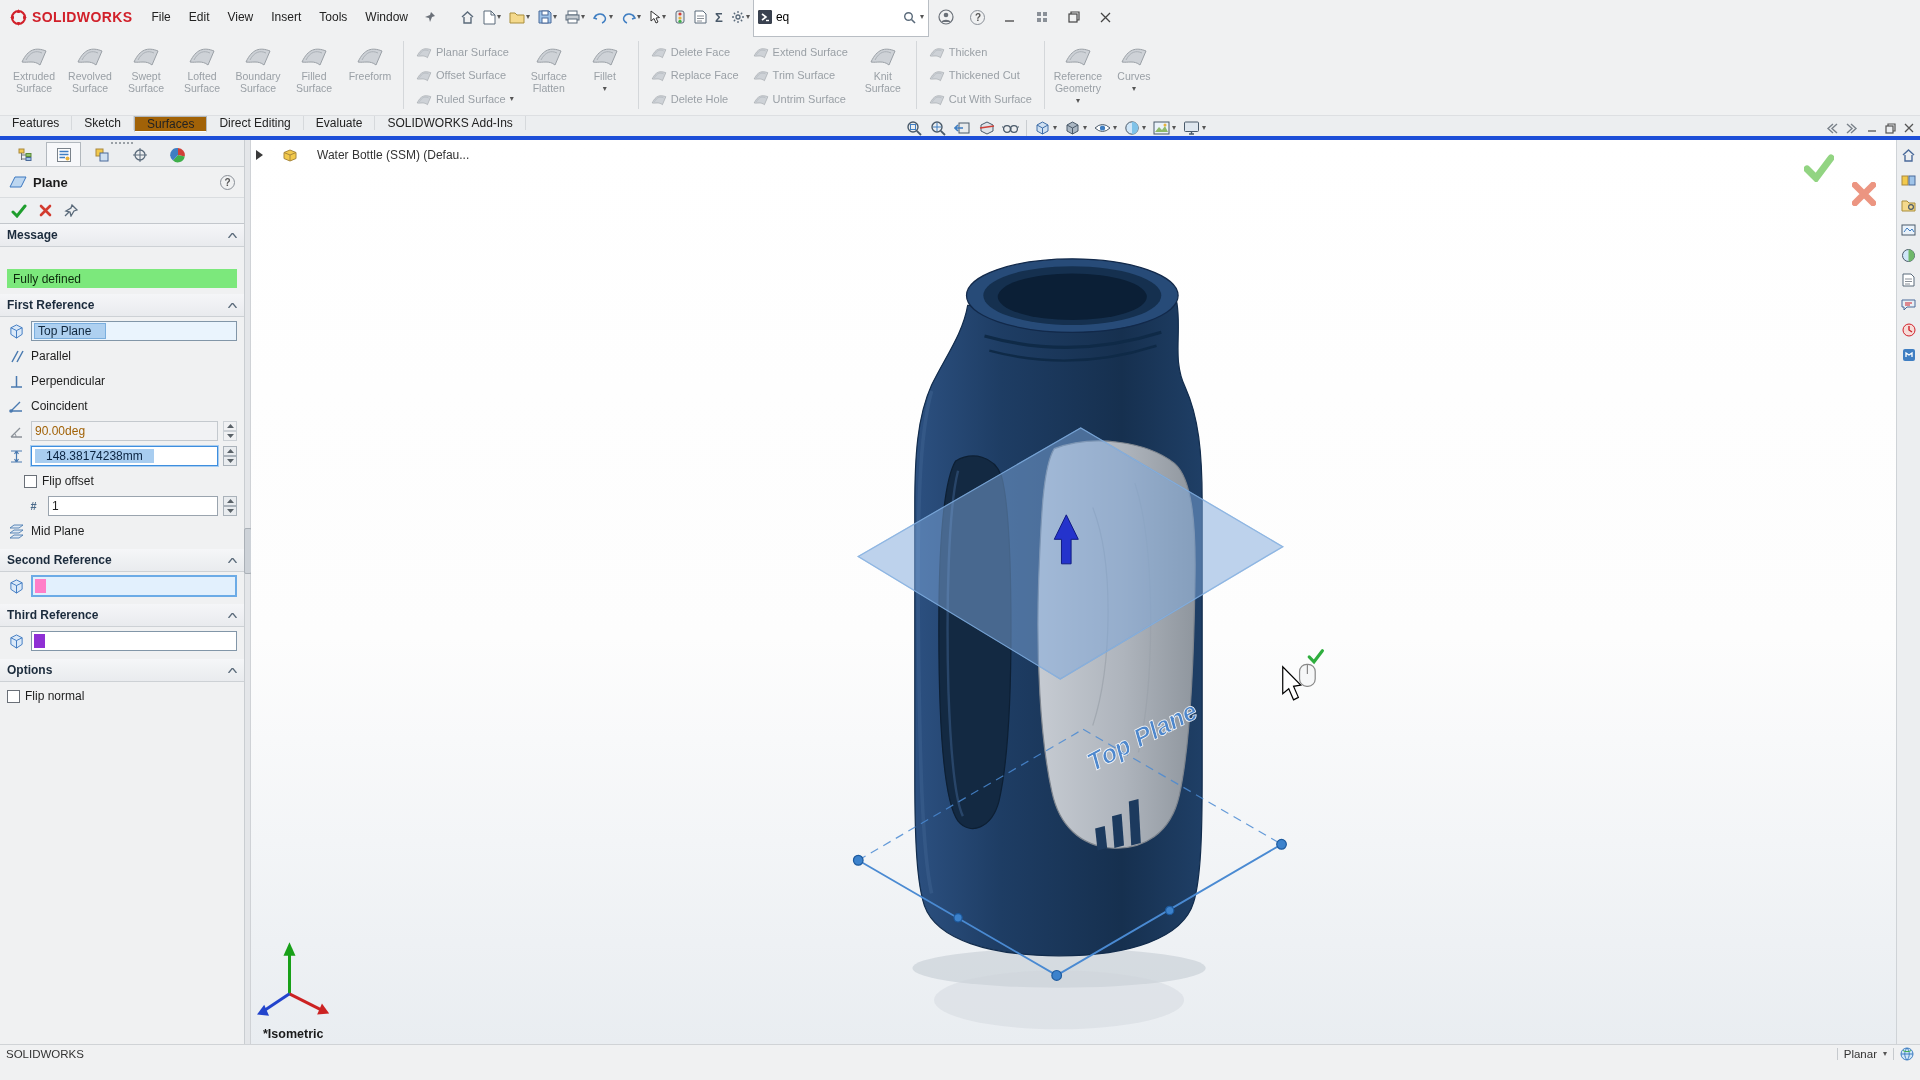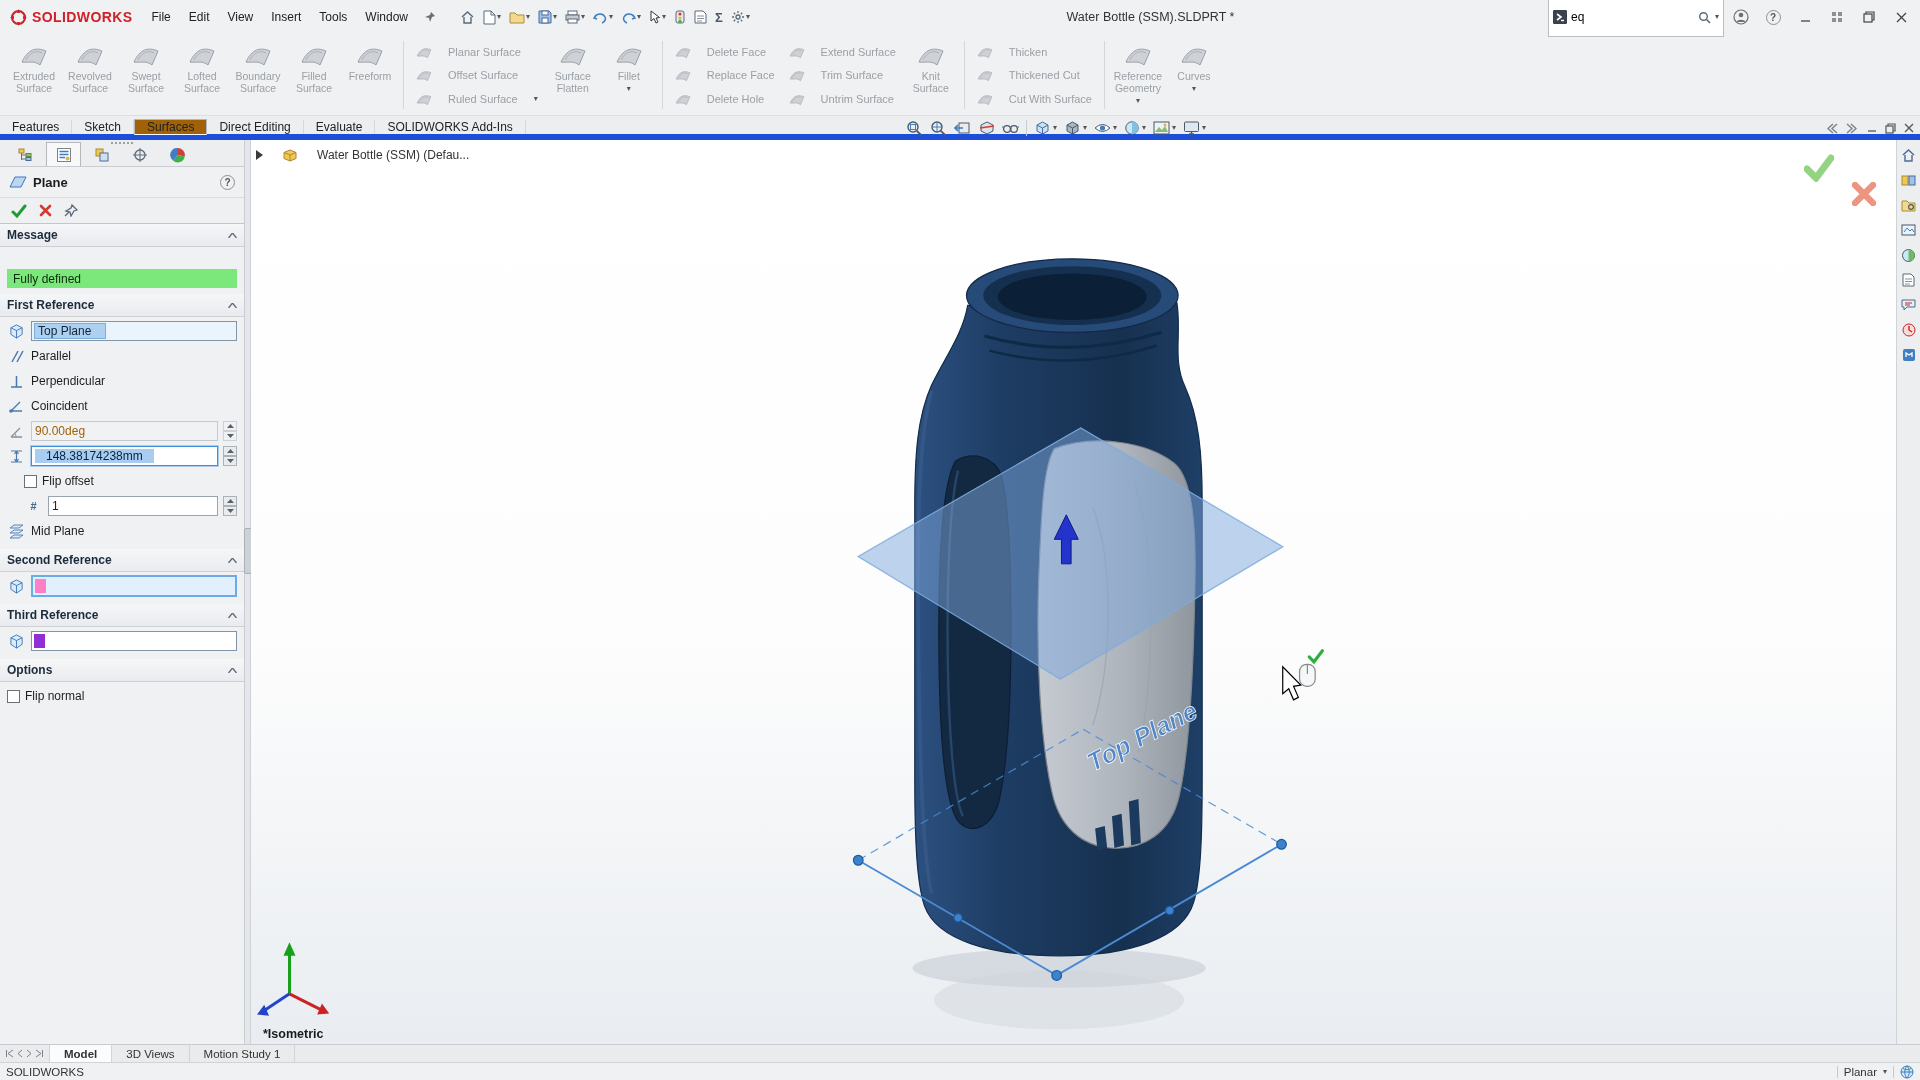--- a/index.html
+++ b/index.html
@@ -23,26 +23,26 @@
   .searchbox{width:176px;height:40px;background:#fff;border:1px solid #b9bec4;display:flex;align-items:center;padding:0 4px;gap:4px}
   .searchbox input{flex:1;border:none;outline:none;font-size:12px;min-width:0;background:transparent}
   .wbtn{width:30px;height:26px;display:flex;align-items:center;justify-content:center}
 
   
   .ribbon{height:82px;display:flex;align-items:stretch;background:#f0f1f2;padding:3px 4px 2px 6px;border-bottom:1px solid #dddfe2}
   .rgroup{display:flex;align-items:stretch}
   .rgroup.stack{flex-direction:column;justify-content:space-between;padding:3px 4px}
   .rsep{width:1px;background:#d4d7da;margin:4px 5px}
   .rbtn-lg{width:56px;display:flex;flex-direction:column;align-items:center;padding-top:4px;gap:2px;color:#9aa0a6;font-size:10.5px;line-height:1.12;text-align:center}
-  .rbtn-sm{display:flex;align-items:center;gap:16px;color:#9aa0a6;font-size:11px;height:23px;padding:0 3px;white-space:nowrap}
+  .rbtn-sm{display:flex;align-items:center;gap:4px;color:#9aa0a6;font-size:11px;height:23px;padding:0 3px;white-space:nowrap}
   .ric{width:28px;height:28px;flex:none}
   .ric-sm{width:16px;height:16px;flex:none}
 
   
-  .cmdrow{height:24px;background:#eceef0;border-bottom:6px solid #1d4ed8;display:flex;align-items:flex-end;position:relative}
+  .cmdrow{height:24px;background:#eceef0;border-bottom:4px solid #1d4ed8;display:flex;align-items:flex-start;position:relative}
   .ctab{padding:0 12px;display:flex;align-items:center;border-right:1px solid #d6d9dc;color:#222;font-size:12px}
   .ctab.active{background:#a16207;border:1px solid #b2b8be;border-bottom:1px solid #fbfcfd;margin-bottom:-1px;position:relative;z-index:2}
   .hud{position:absolute;left:903px;top:0;height:24px;display:flex;align-items:center;gap:1px}
   .hudbtn{height:22px;display:flex;align-items:center;padding:0 3px;gap:2px}
   .hudsep{width:1px;height:16px;background:#c9cdd1;margin:0 3px}
   .docwin-ctrl{position:absolute;right:6px;top:0;height:24px;display:flex;align-items:center;gap:8px}
 
   
   .main{height:904px;display:flex;align-items:stretch}
 
@@ -223,21 +223,20 @@
         </button>
       <button class="qbtn">
           <svg width="14" height="14" viewBox="0 0 14 14">
             <circle cx="7" cy="7" r="2" fill="none" stroke="#5a6a7a" stroke-width="1.3"></circle>
             <path d="M7 1 V3 M7 11 V13 M1 7 H3 M11 7 H13 M2.8 2.8 L4.2 4.2 M9.8 9.8 L11.2 11.2 M11.2 2.8 L9.8 4.2 M4.2 9.8 L2.8 11.2" stroke="#5a6a7a" stroke-width="1.3"></path>
           </svg>
           <span class="caret">▾</span>
         </button>
     </div>
 
-    <div class="doc-title">Water Bottle (SSM).SLDPRT *</div>
 
     <div class="tb-right">
       <div class="searchbox">
         <svg width="14" height="14" viewBox="0 0 14 14">
             <rect x="0" y="0" width="14" height="14" rx="2" fill="#3a4document250"></rect>
             <rect x="0" y="0" width="14" height="14" rx="2" fill="#3a4250"></rect>
             <path d="M4 4 L8 7 L4 10" fill="none" stroke="#fff" stroke-width="1.6"></path>
             <path d="M8 10.5 H11" stroke="#fff" stroke-width="1.4"></path>
           </svg>
         <input value="eq" style="">
@@ -981,39 +980,20 @@
         </button>
       <button class="tpbtn">
           <svg width="14" height="14" viewBox="0 0 14 14">
             <rect x="1" y="1" width="12" height="12" rx="2" fill="#3f7ec2"></rect>
             <path d="M4 9 V5 L7 7 L10 5 V9" fill="none" stroke="#fff" stroke-width="1.3"></path>
           </svg>
         </button>
     </aside>
   </div>
 
-  <div class="doctabs">
-    <div class="dnav">
-      <svg width="9" height="9" viewBox="0 0 9 9">
-          <path d="M8 1 L3 4.5 L8 8 M1.5 1 V8" stroke="#7a828a" fill="none"></path>
-        </svg>
-      <svg width="6" height="9" viewBox="0 0 6 9">
-          <path d="M5 1 L1 4.5 L5 8" stroke="#7a828a" fill="none"></path>
-        </svg>
-      <svg width="6" height="9" viewBox="0 0 6 9">
-          <path d="M1 1 L5 4.5 L1 8" stroke="#7a828a" fill="none"></path>
-        </svg>
-      <svg width="9" height="9" viewBox="0 0 9 9">
-          <path d="M1 1 L6 4.5 L1 8 M7.5 1 V8" stroke="#7a828a" fill="none"></path>
-        </svg>
-    </div>
-    <div class="dtab active">Model</div>
-    <div class="dtab">3D Views</div>
-    <div class="dtab">Motion Study 1</div>
-  </div>
 
   <div class="statusbar">
     <span>SOLIDWORKS</span>
     <div class="sb-right">
       <span class="sb-sep"></span>
       <span>Planar</span>
       <span class="caret">▾</span>
       <span class="sb-sep"></span>
       <svg width="14" height="14" viewBox="0 0 14 14">
           <circle cx="7" cy="7" r="6" fill="#cfe6f8" stroke="#3f7ec2"></circle>

